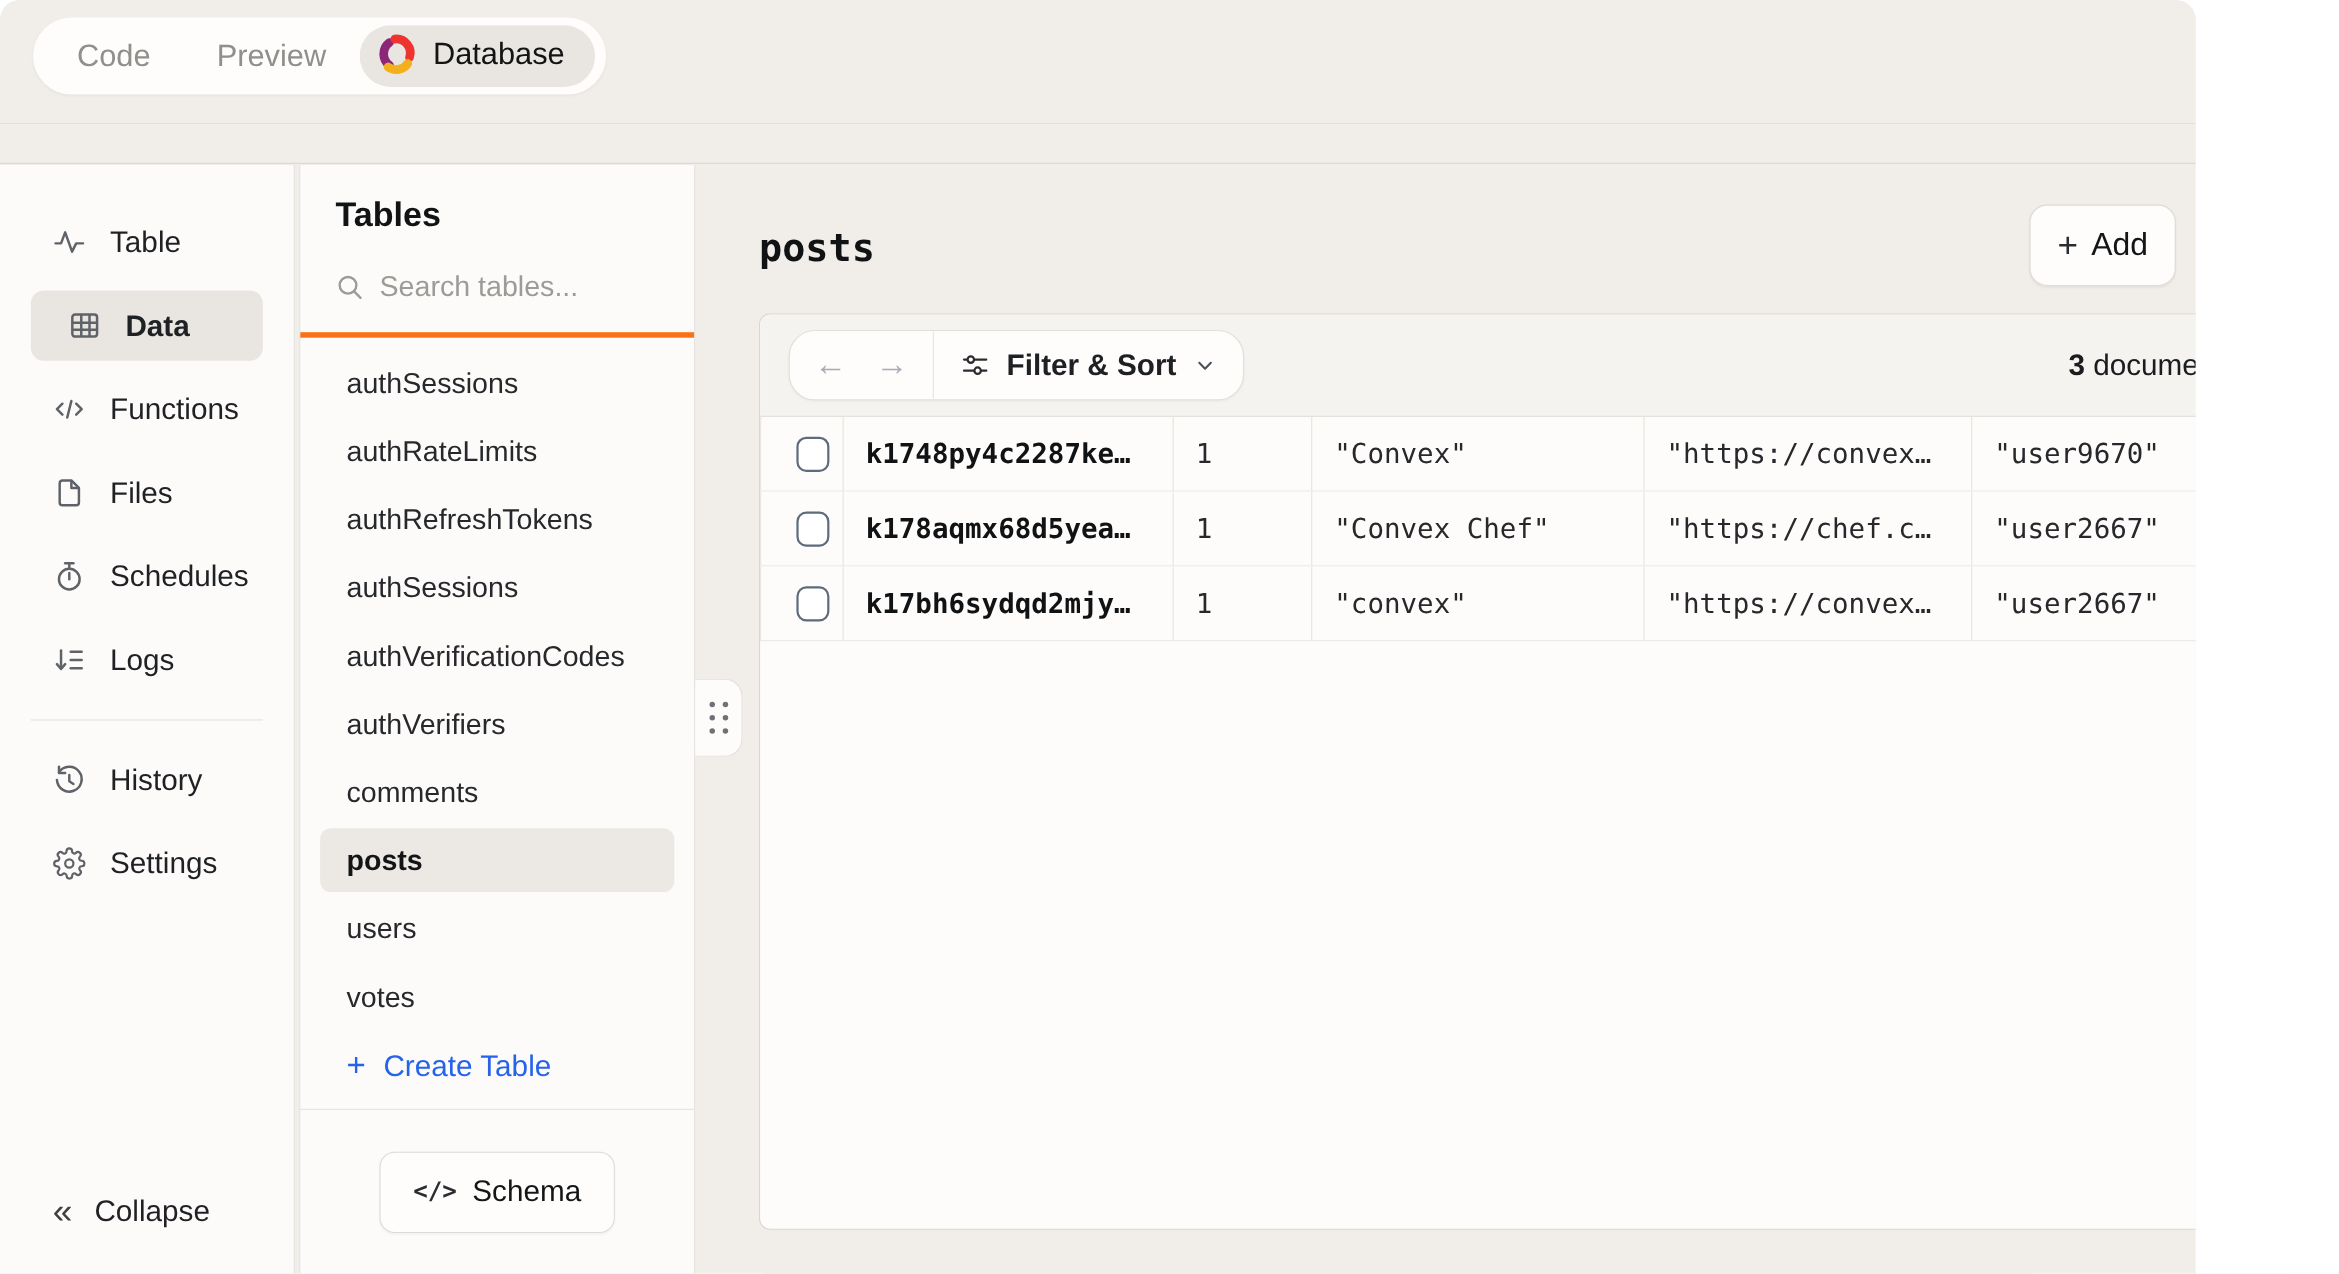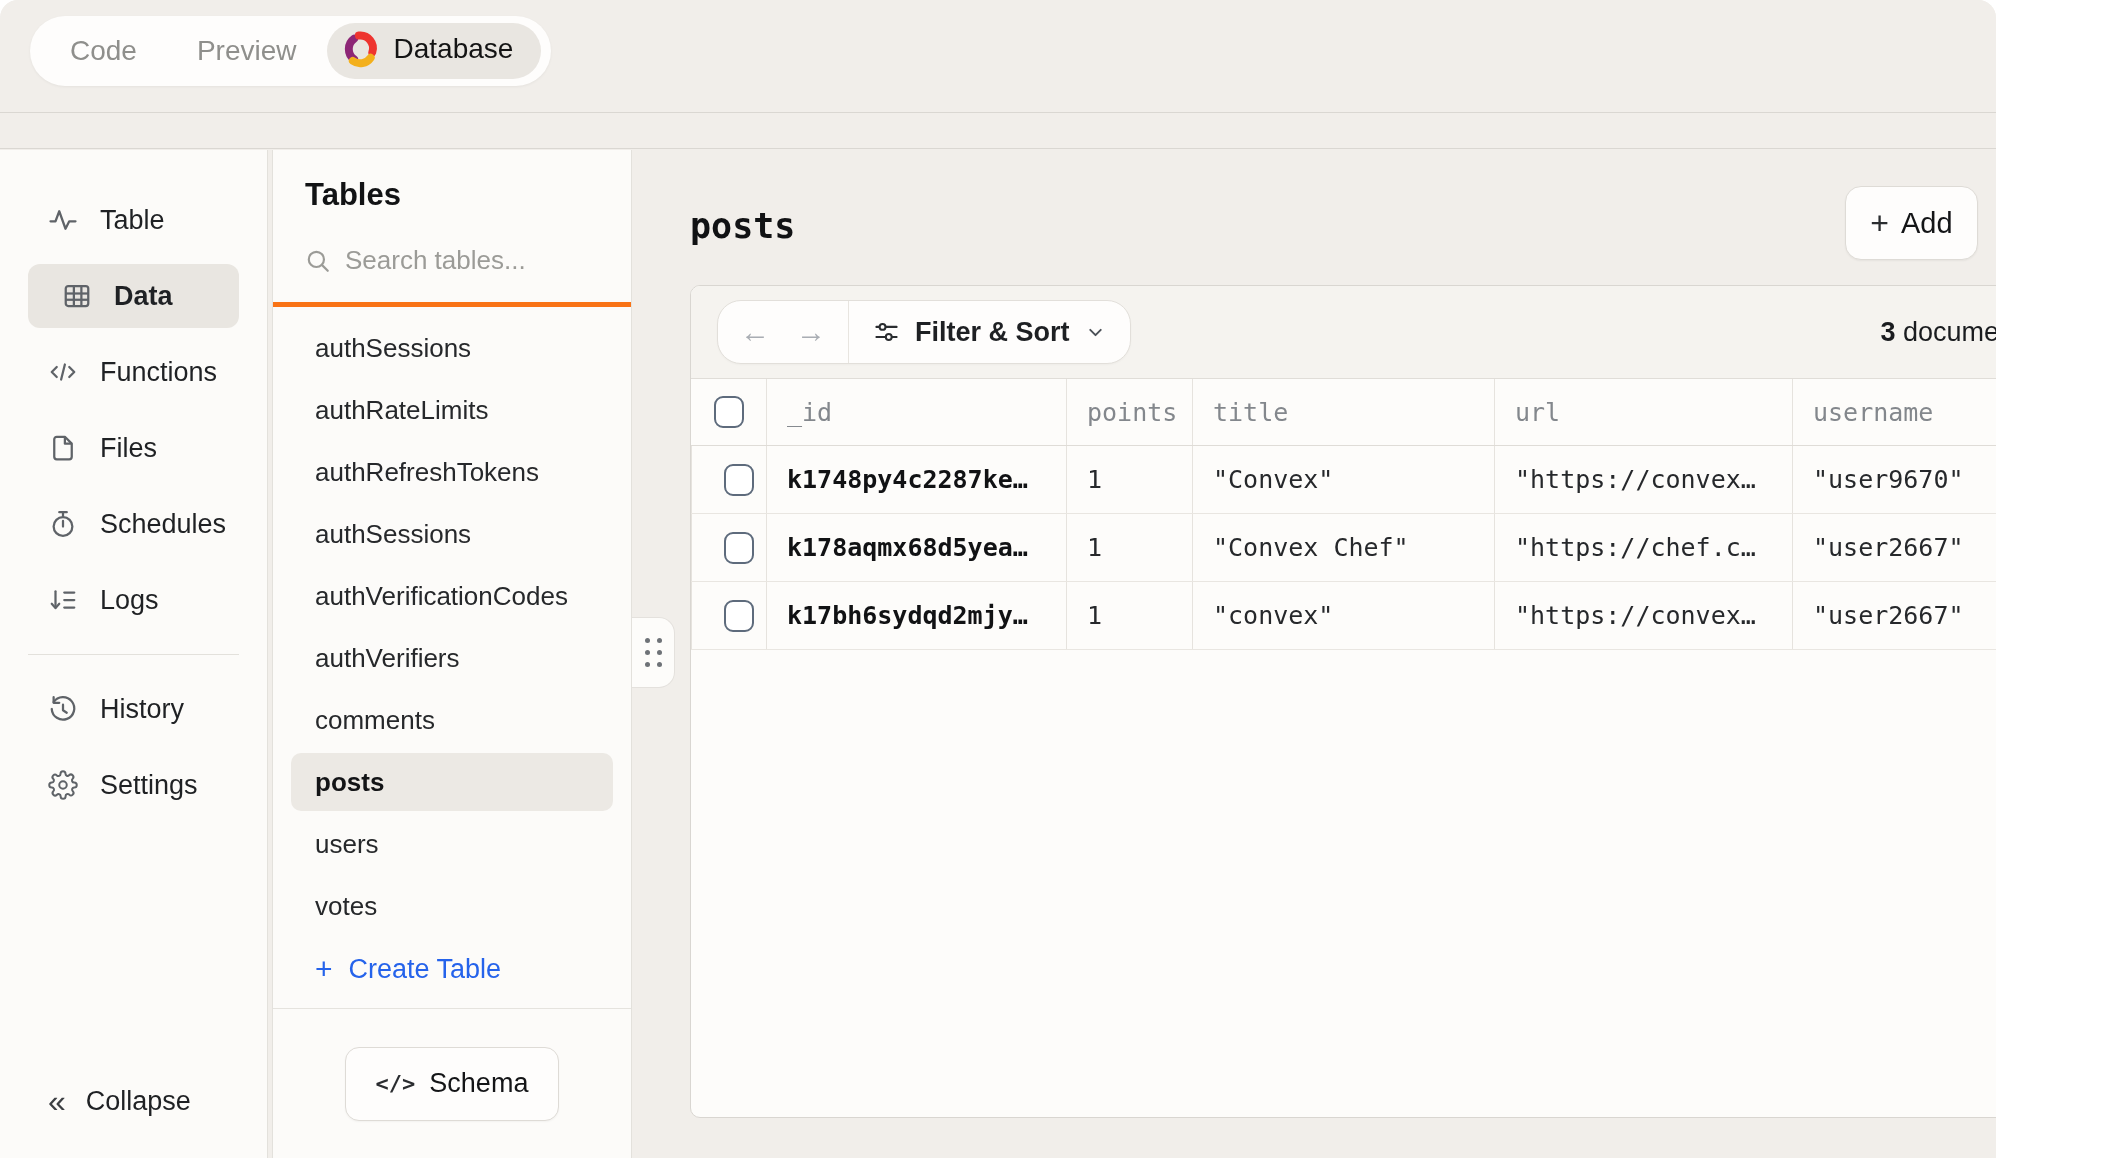--- a/index.html
+++ b/index.html
@@ -250,30 +250,20 @@
               <polyline points="6 9 12 15 18 9"></polyline>
             </svg>
         </div>
       </div>
       <div class="doc-count">
         <b>3</b>
         <span>documents</span>
       </div>
     </div>
 
-    <div class="grid-row grid-head">
-      <div class="gh-cell gc-first">
-          <div class="checkbox"></div>
-        </div>
-      <div class="gh-cell">_id</div>
-      <div class="gh-cell">points</div>
-      <div class="gh-cell">title</div>
-      <div class="gh-cell">url</div>
-      <div class="gh-cell">username</div>
-    </div>
 
     <div class="grid-row data-row">
       <div class="gd-cell gc-first">
           <div class="checkbox"></div>
         </div>
       <div class="gd-cell gd-id">k1748py4c2287ke…</div>
       <div class="gd-cell">1</div>
       <div class="gd-cell">"Convex"</div>
       <div class="gd-cell">"https://convex…</div>
       <div class="gd-cell">"user9670"</div>

